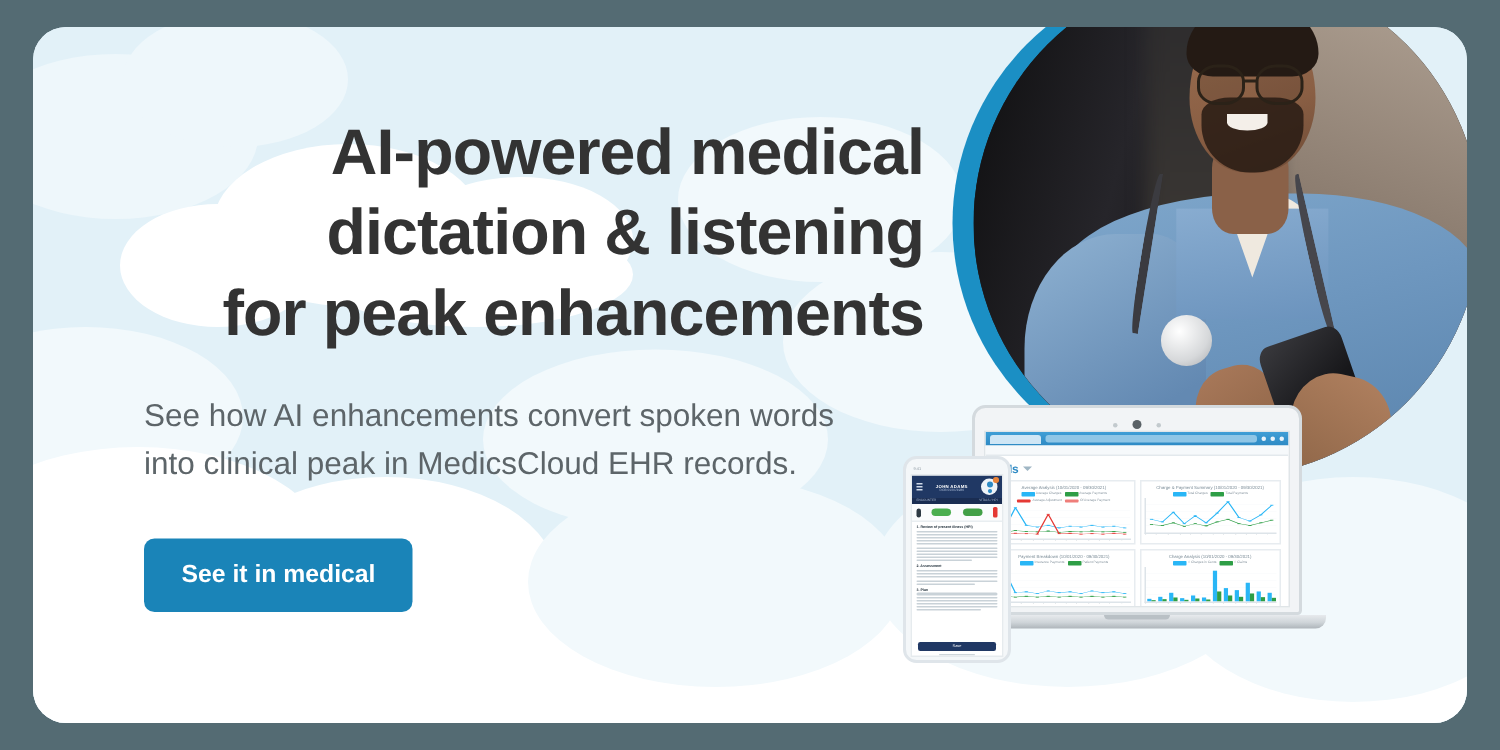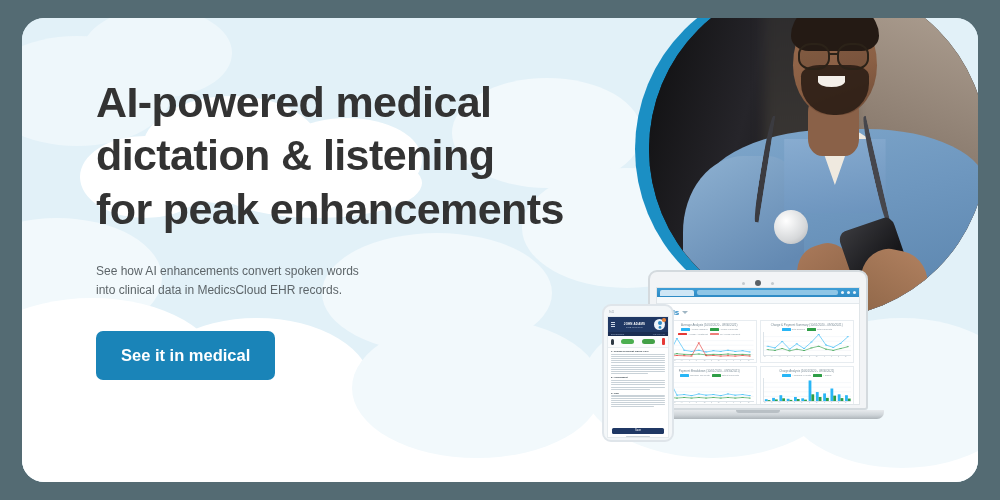--- a/index.html
+++ b/index.html
@@ -52,24 +52,24 @@
     width: 520px;
     z-index: 6;
   }
   .headline {
     font-size: 43px;
     line-height: 1.24;
     font-weight: 700;
     color: #333333;
     letter-spacing: -0.6px;
   }
-  .headline .ln { display: block; }
+  .headline .ln { display: block; text-align: right; }
   .subhead {
     margin-top: 26px;
-    font-size: 12px;
+    font-size: 21px;
     line-height: 1.55;
     color: #5d6569;
   }
   .subhead .ln { display: block; }
   .cta {
     display: inline-block;
     margin-top: 32px;
     padding: 15px 25px;
     background: #1a84b8;
     color: #ffffff;
@@ -442,21 +442,21 @@
   </div>
 
   <div class="content">
     <h1 class="headline">
       <span class="ln">AI-powered medical</span>
       <span class="ln">dictation &amp; listening</span>
       <span class="ln">for peak enhancements</span>
     </h1>
     <p class="subhead">
       <span class="ln">See how AI enhancements convert spoken words</span>
-      <span class="ln">into clinical data in MedicsCloud EHR records.</span>
+      <span class="ln">into clinical peak in MedicsCloud EHR records.</span>
     </p>
     <button class="cta">See it in medical</button>
   </div>
 
   <div class="laptop">
     <div class="lt-lid">
       <div class="lt-cam-row">
         <span class="lt-dot"></span>
         <span class="lt-cam"></span>
         <span class="lt-dot"></span>

